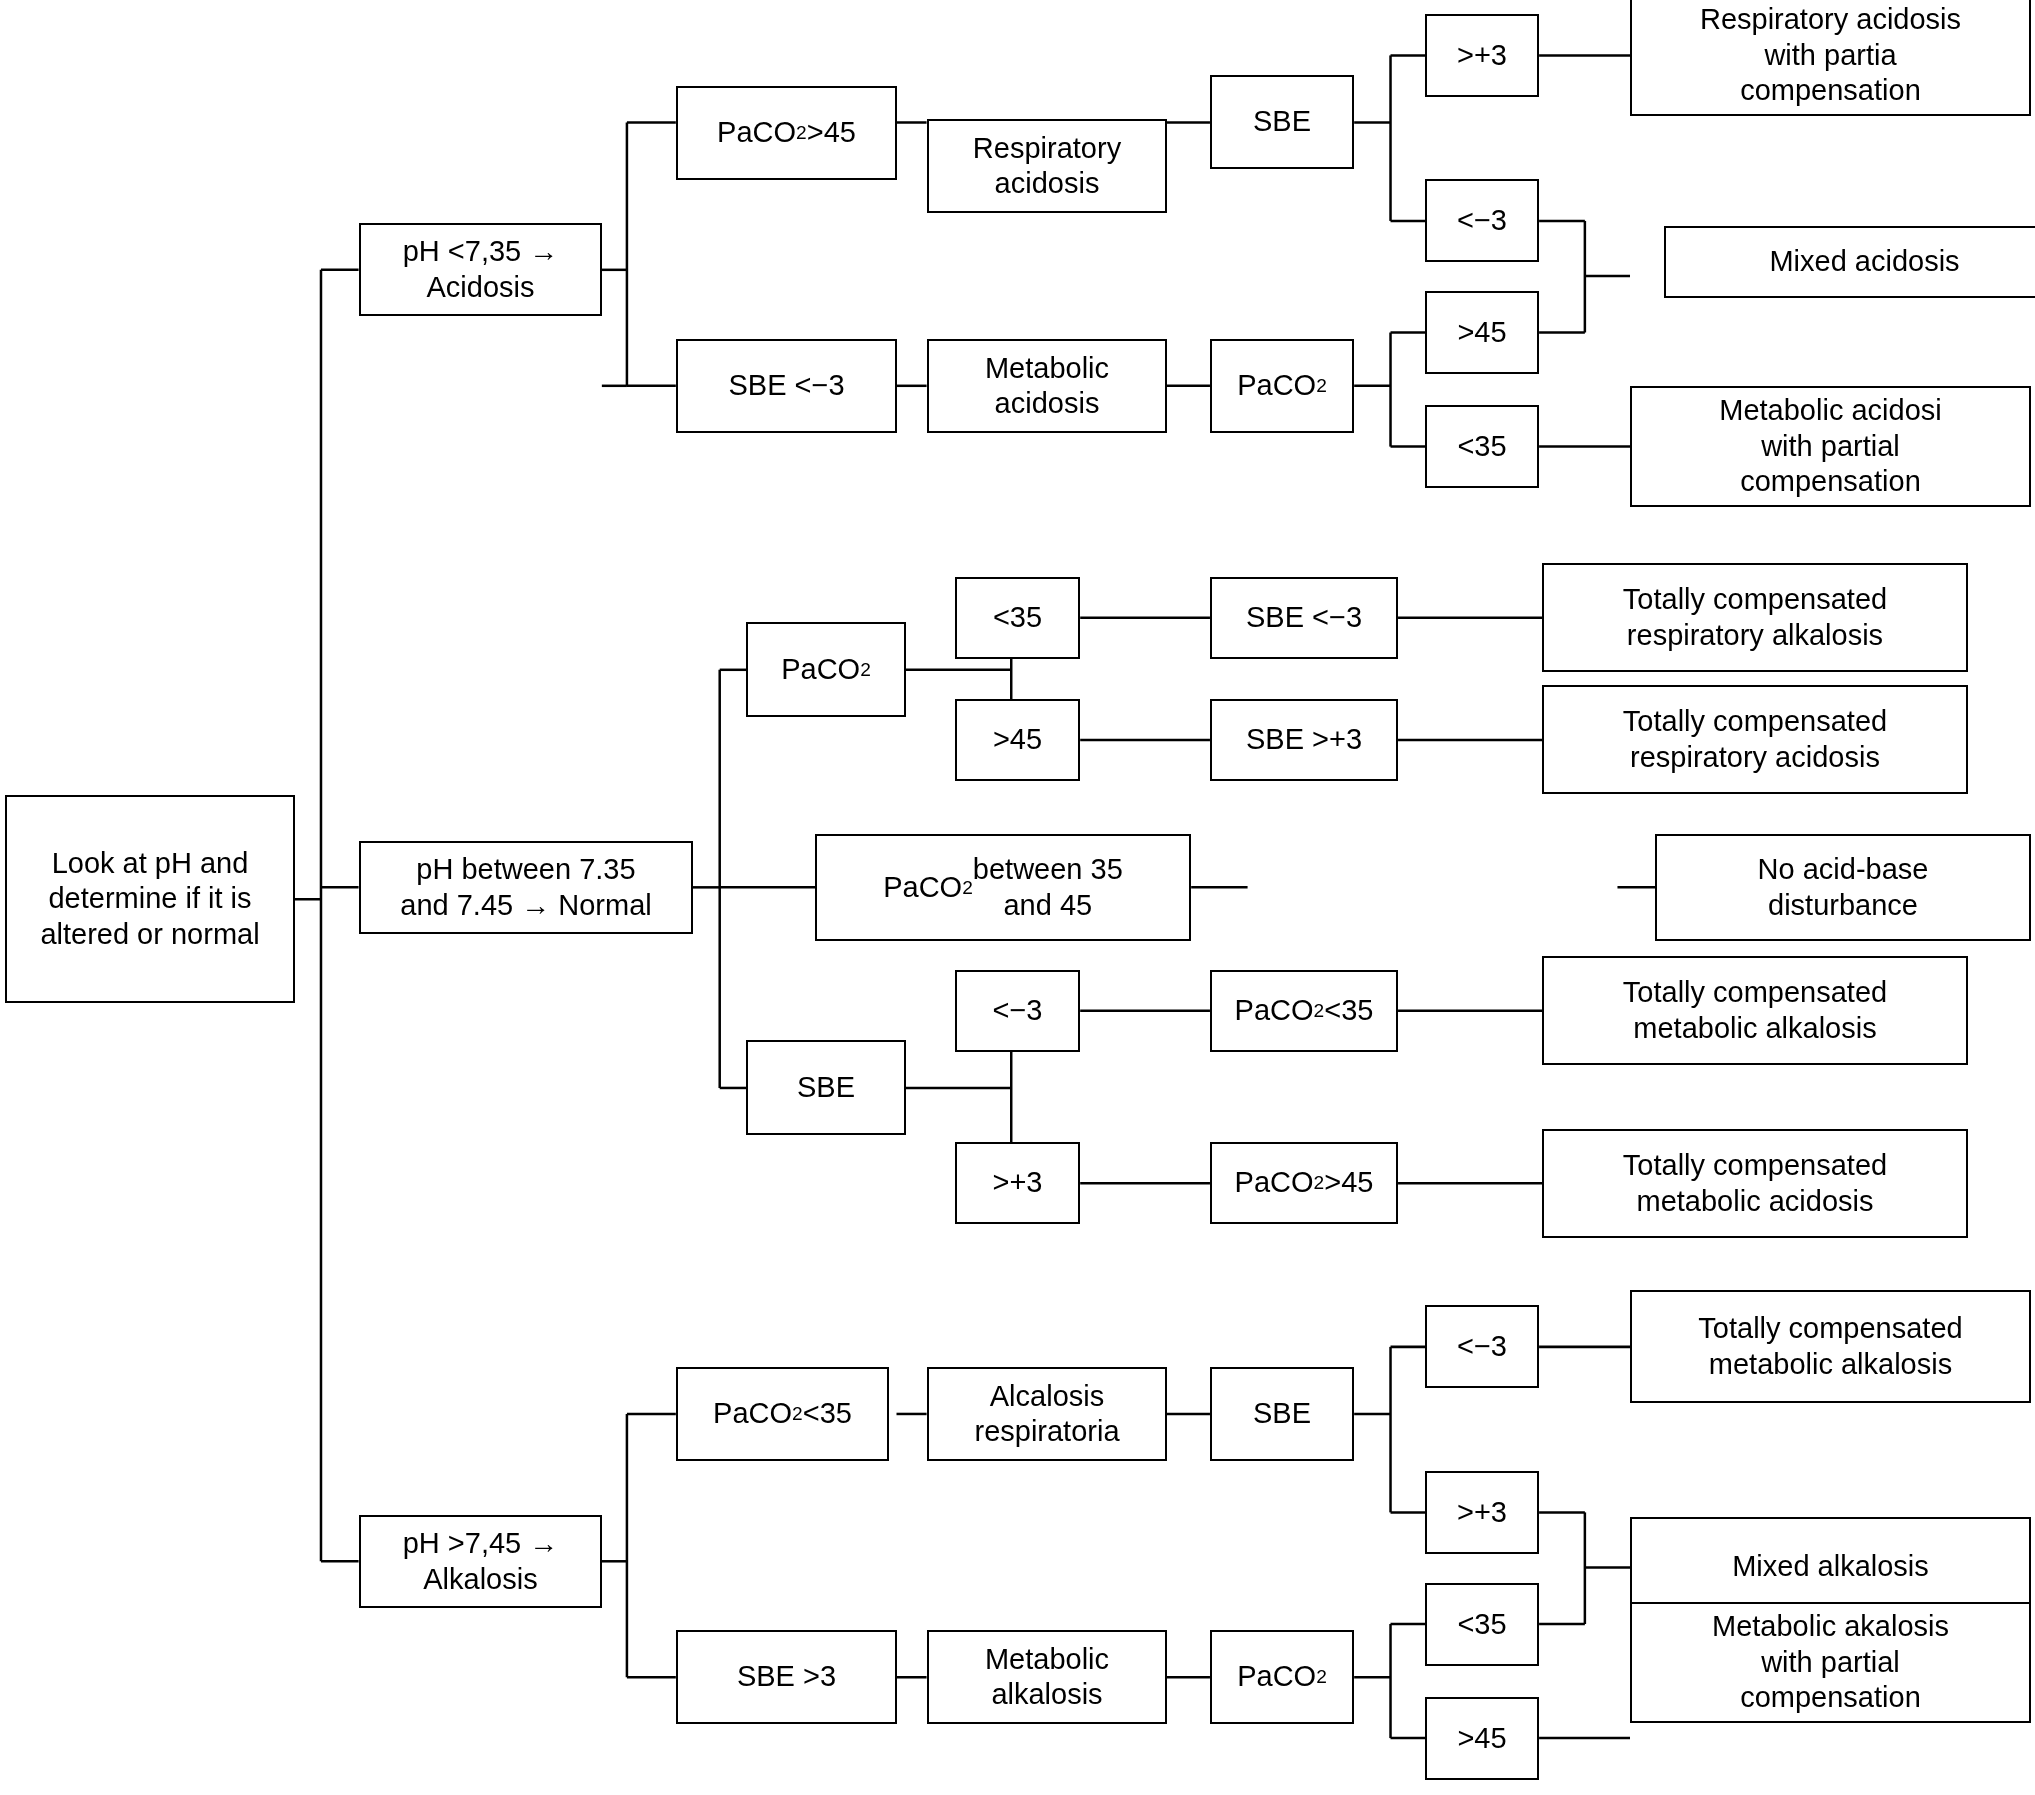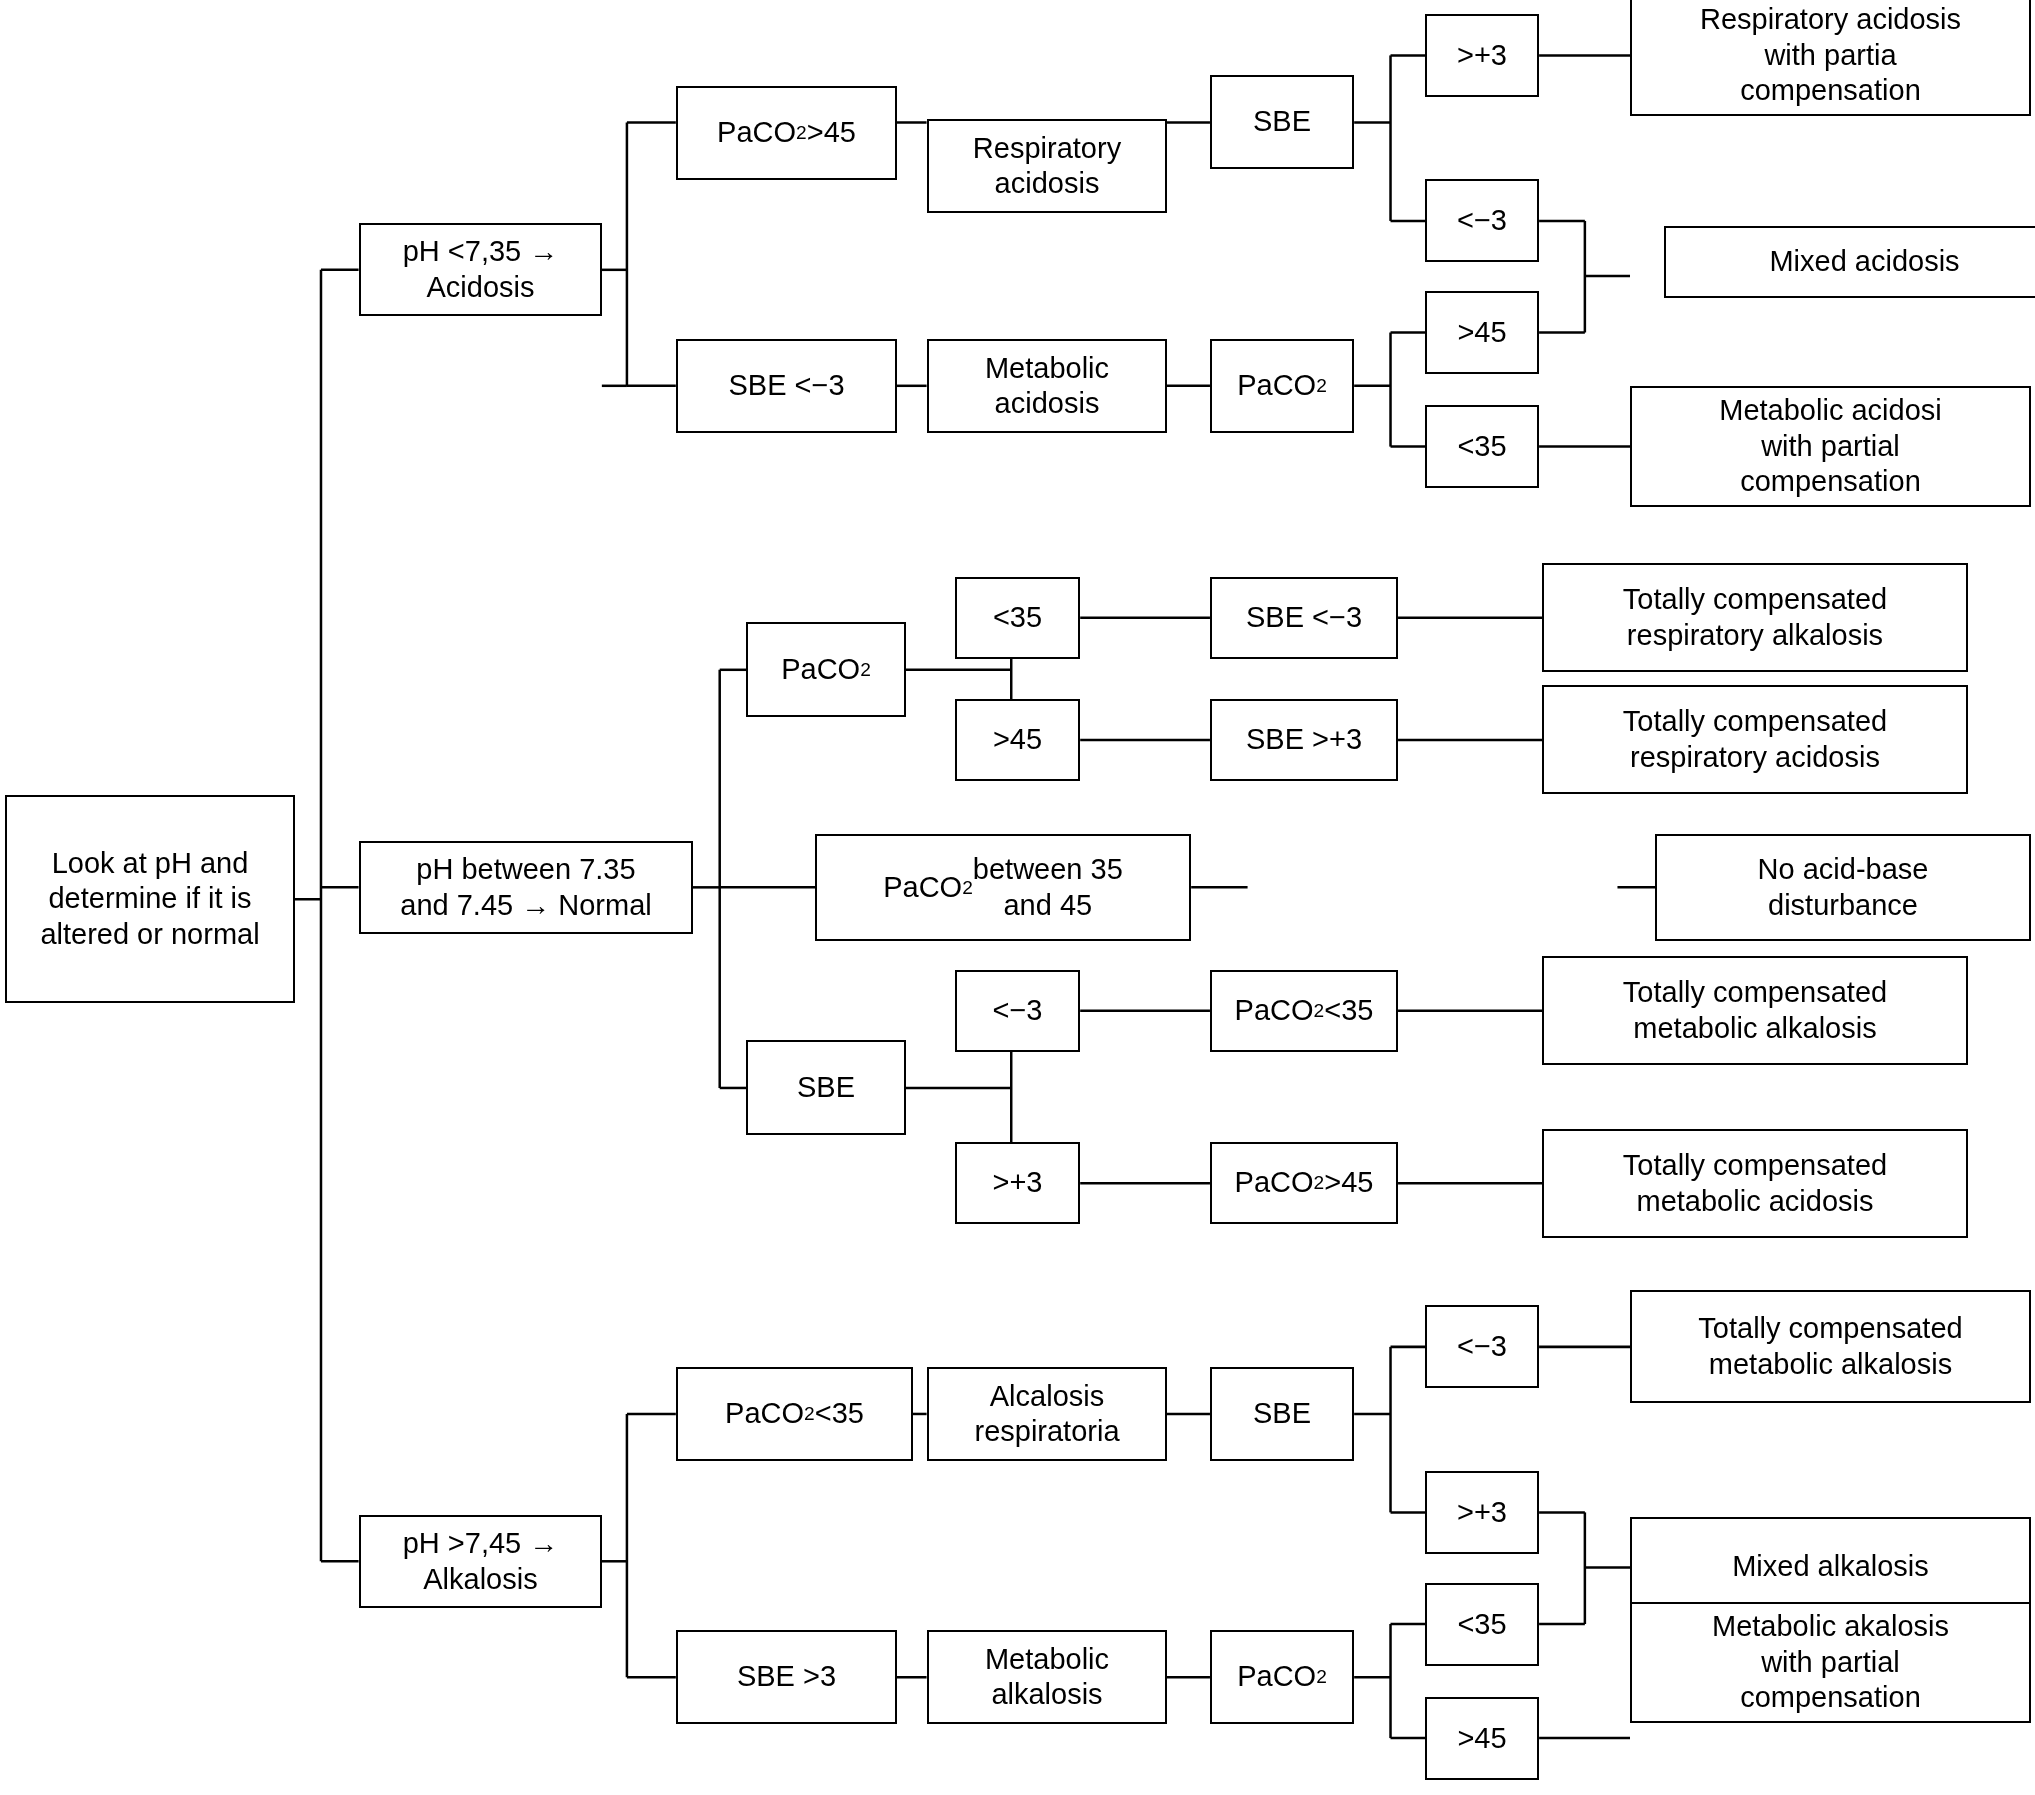--- a/index.html
+++ b/index.html
@@ -230,21 +230,21 @@
   <div class="node" style="left:1210px; top:970px; width:188px; height:82px;">PaCO<sub>2</sub> &lt;35</div>
 
   <div class="node" style="left:1210px; top:1142px; width:188px; height:82px;">PaCO<sub>2</sub> &gt;45</div>
 
   <div class="node" style="left:1542px; top:956px; width:426px; height:109px;">Totally compensated
 metabolic alkalosis</div>
 
   <div class="node" style="left:1542px; top:1129px; width:426px; height:109px;">Totally compensated
 metabolic acidosis</div>
 
-  <div class="node" style="left:676px; top:1367px; width:237px; height:94px;">PaCO<sub>2</sub> &lt;35</div>
+  <div class="node" style="left:676px; top:1367px; width:213px; height:94px;">PaCO<sub>2</sub> &lt;35</div>
 
   <div class="node" style="left:927px; top:1367px; width:240px; height:94px;">Alcalosis
 respiratoria</div>
 
   <div class="node" style="left:1210px; top:1367px; width:144px; height:94px;">SBE</div>
 
   <div class="node" style="left:1425px; top:1305px; width:114px; height:83px;">&lt;−3</div>
 
   <div class="node" style="left:1425px; top:1471px; width:114px; height:83px;">&gt;+3</div>
 

